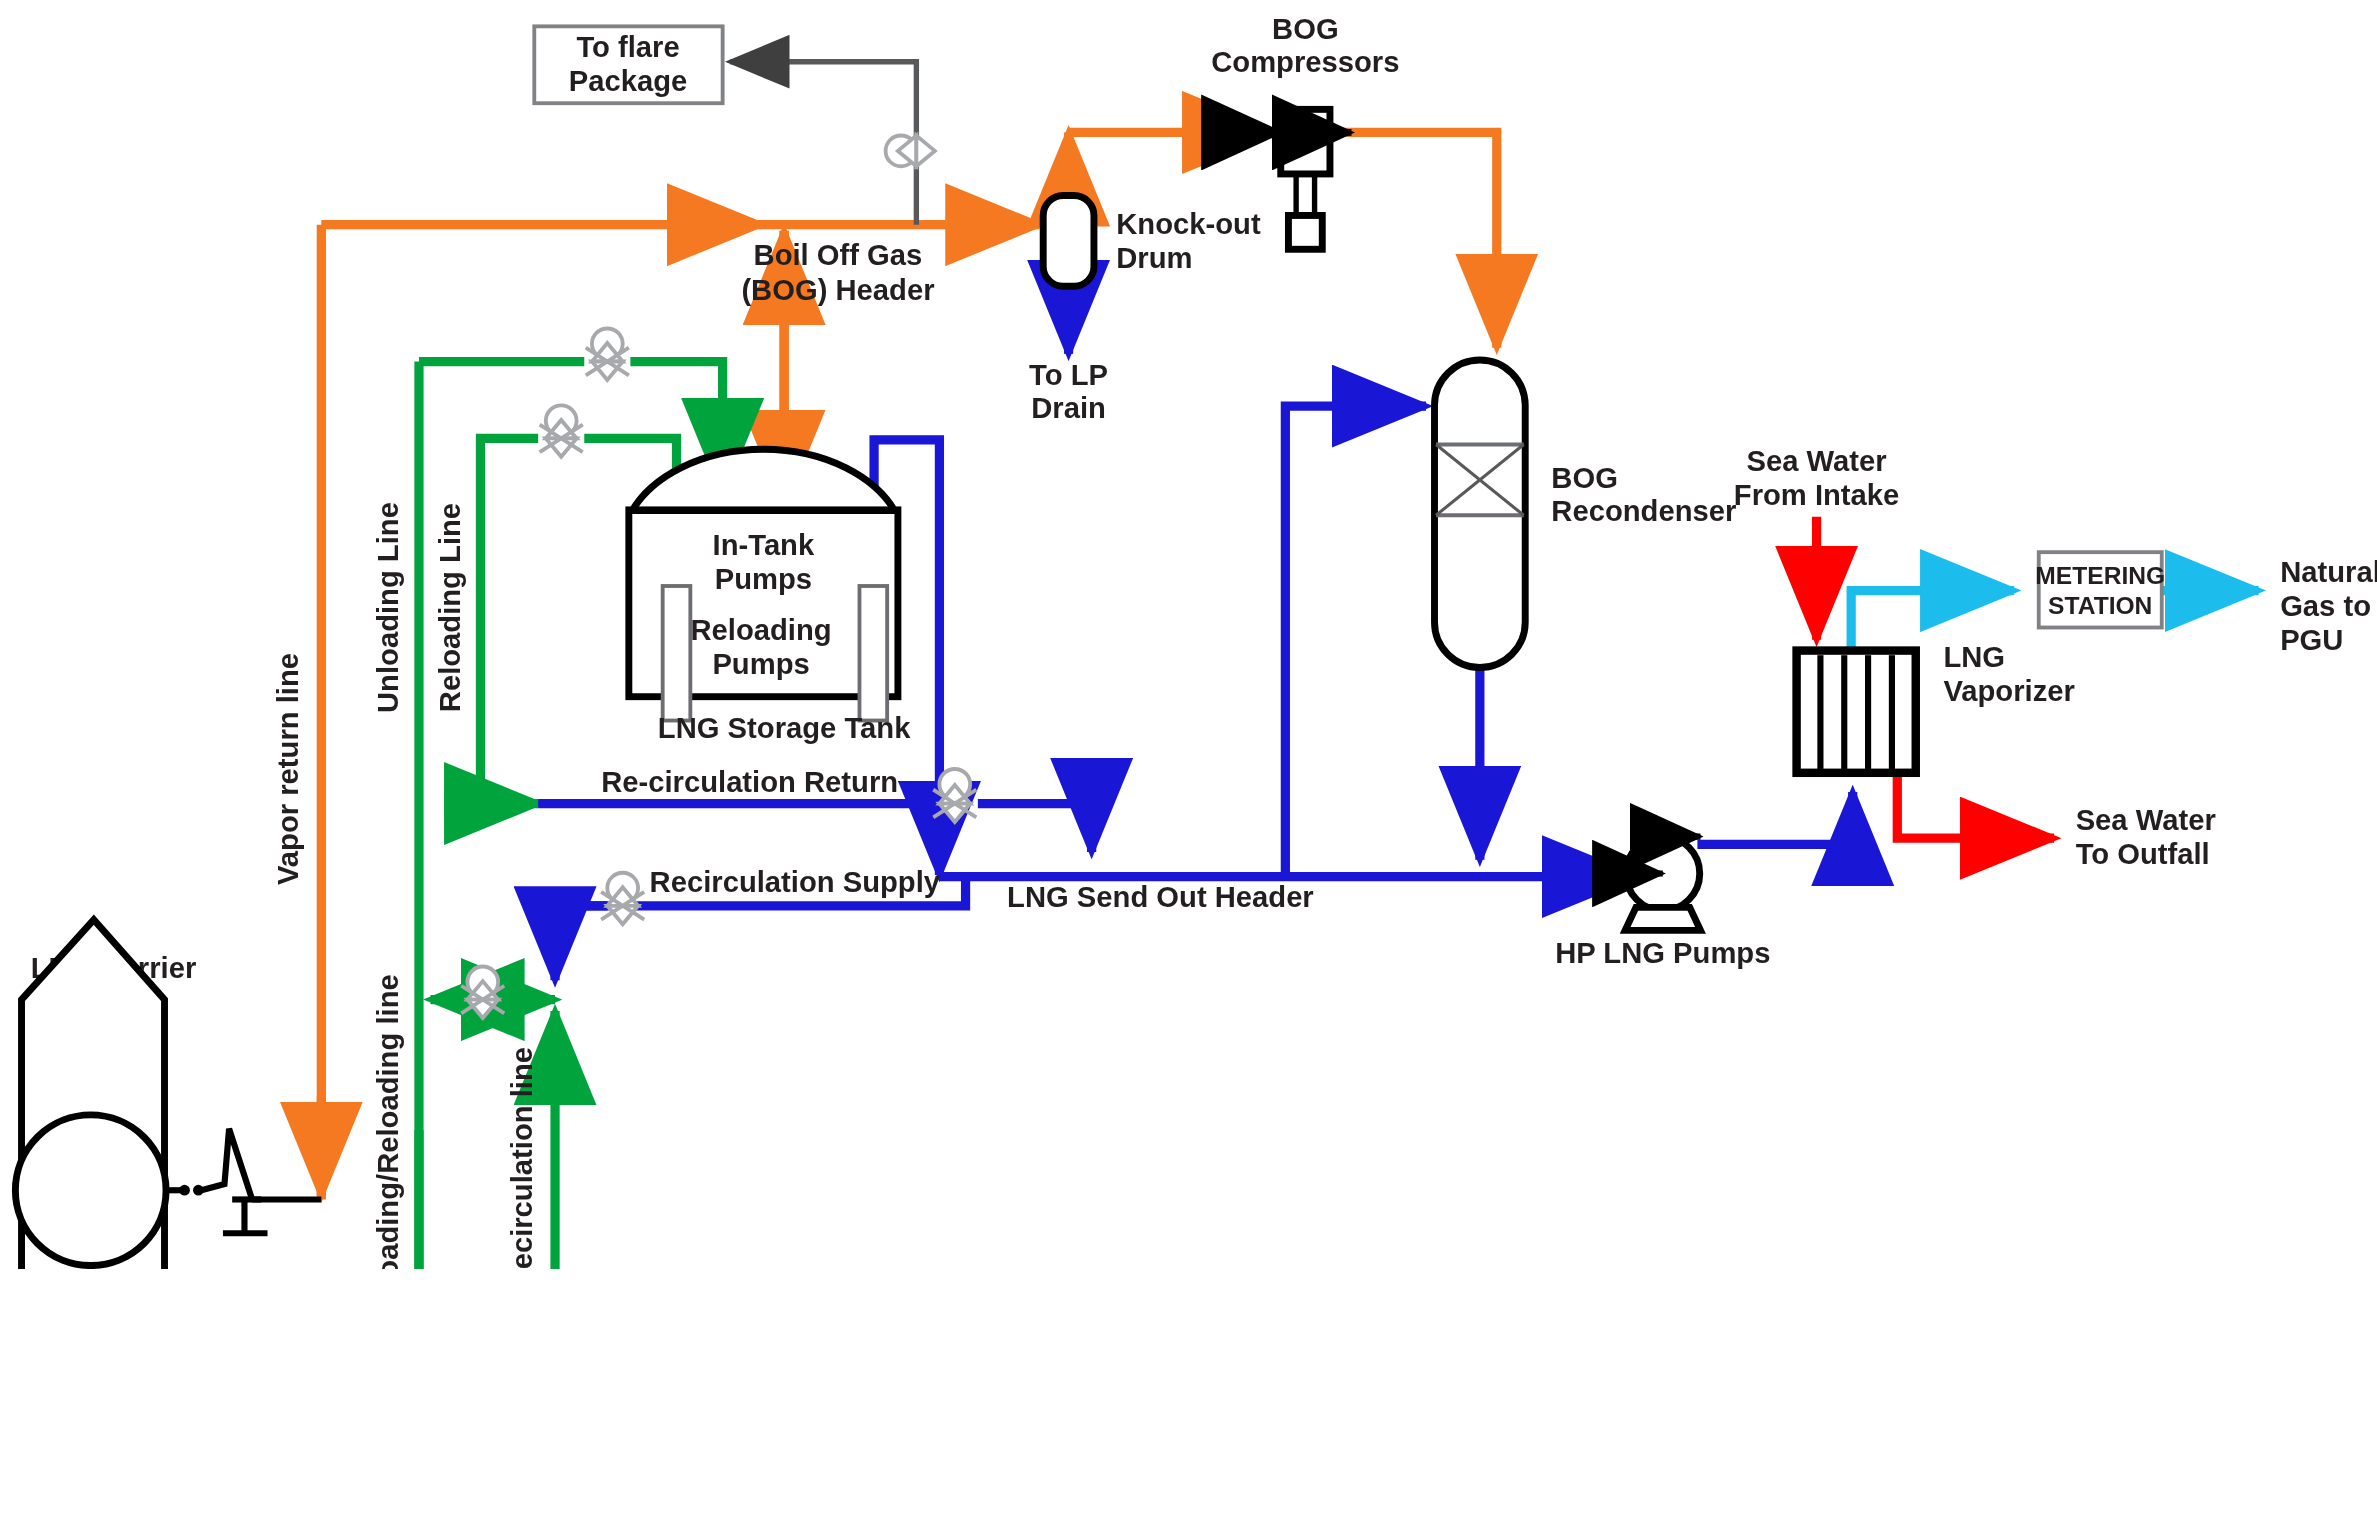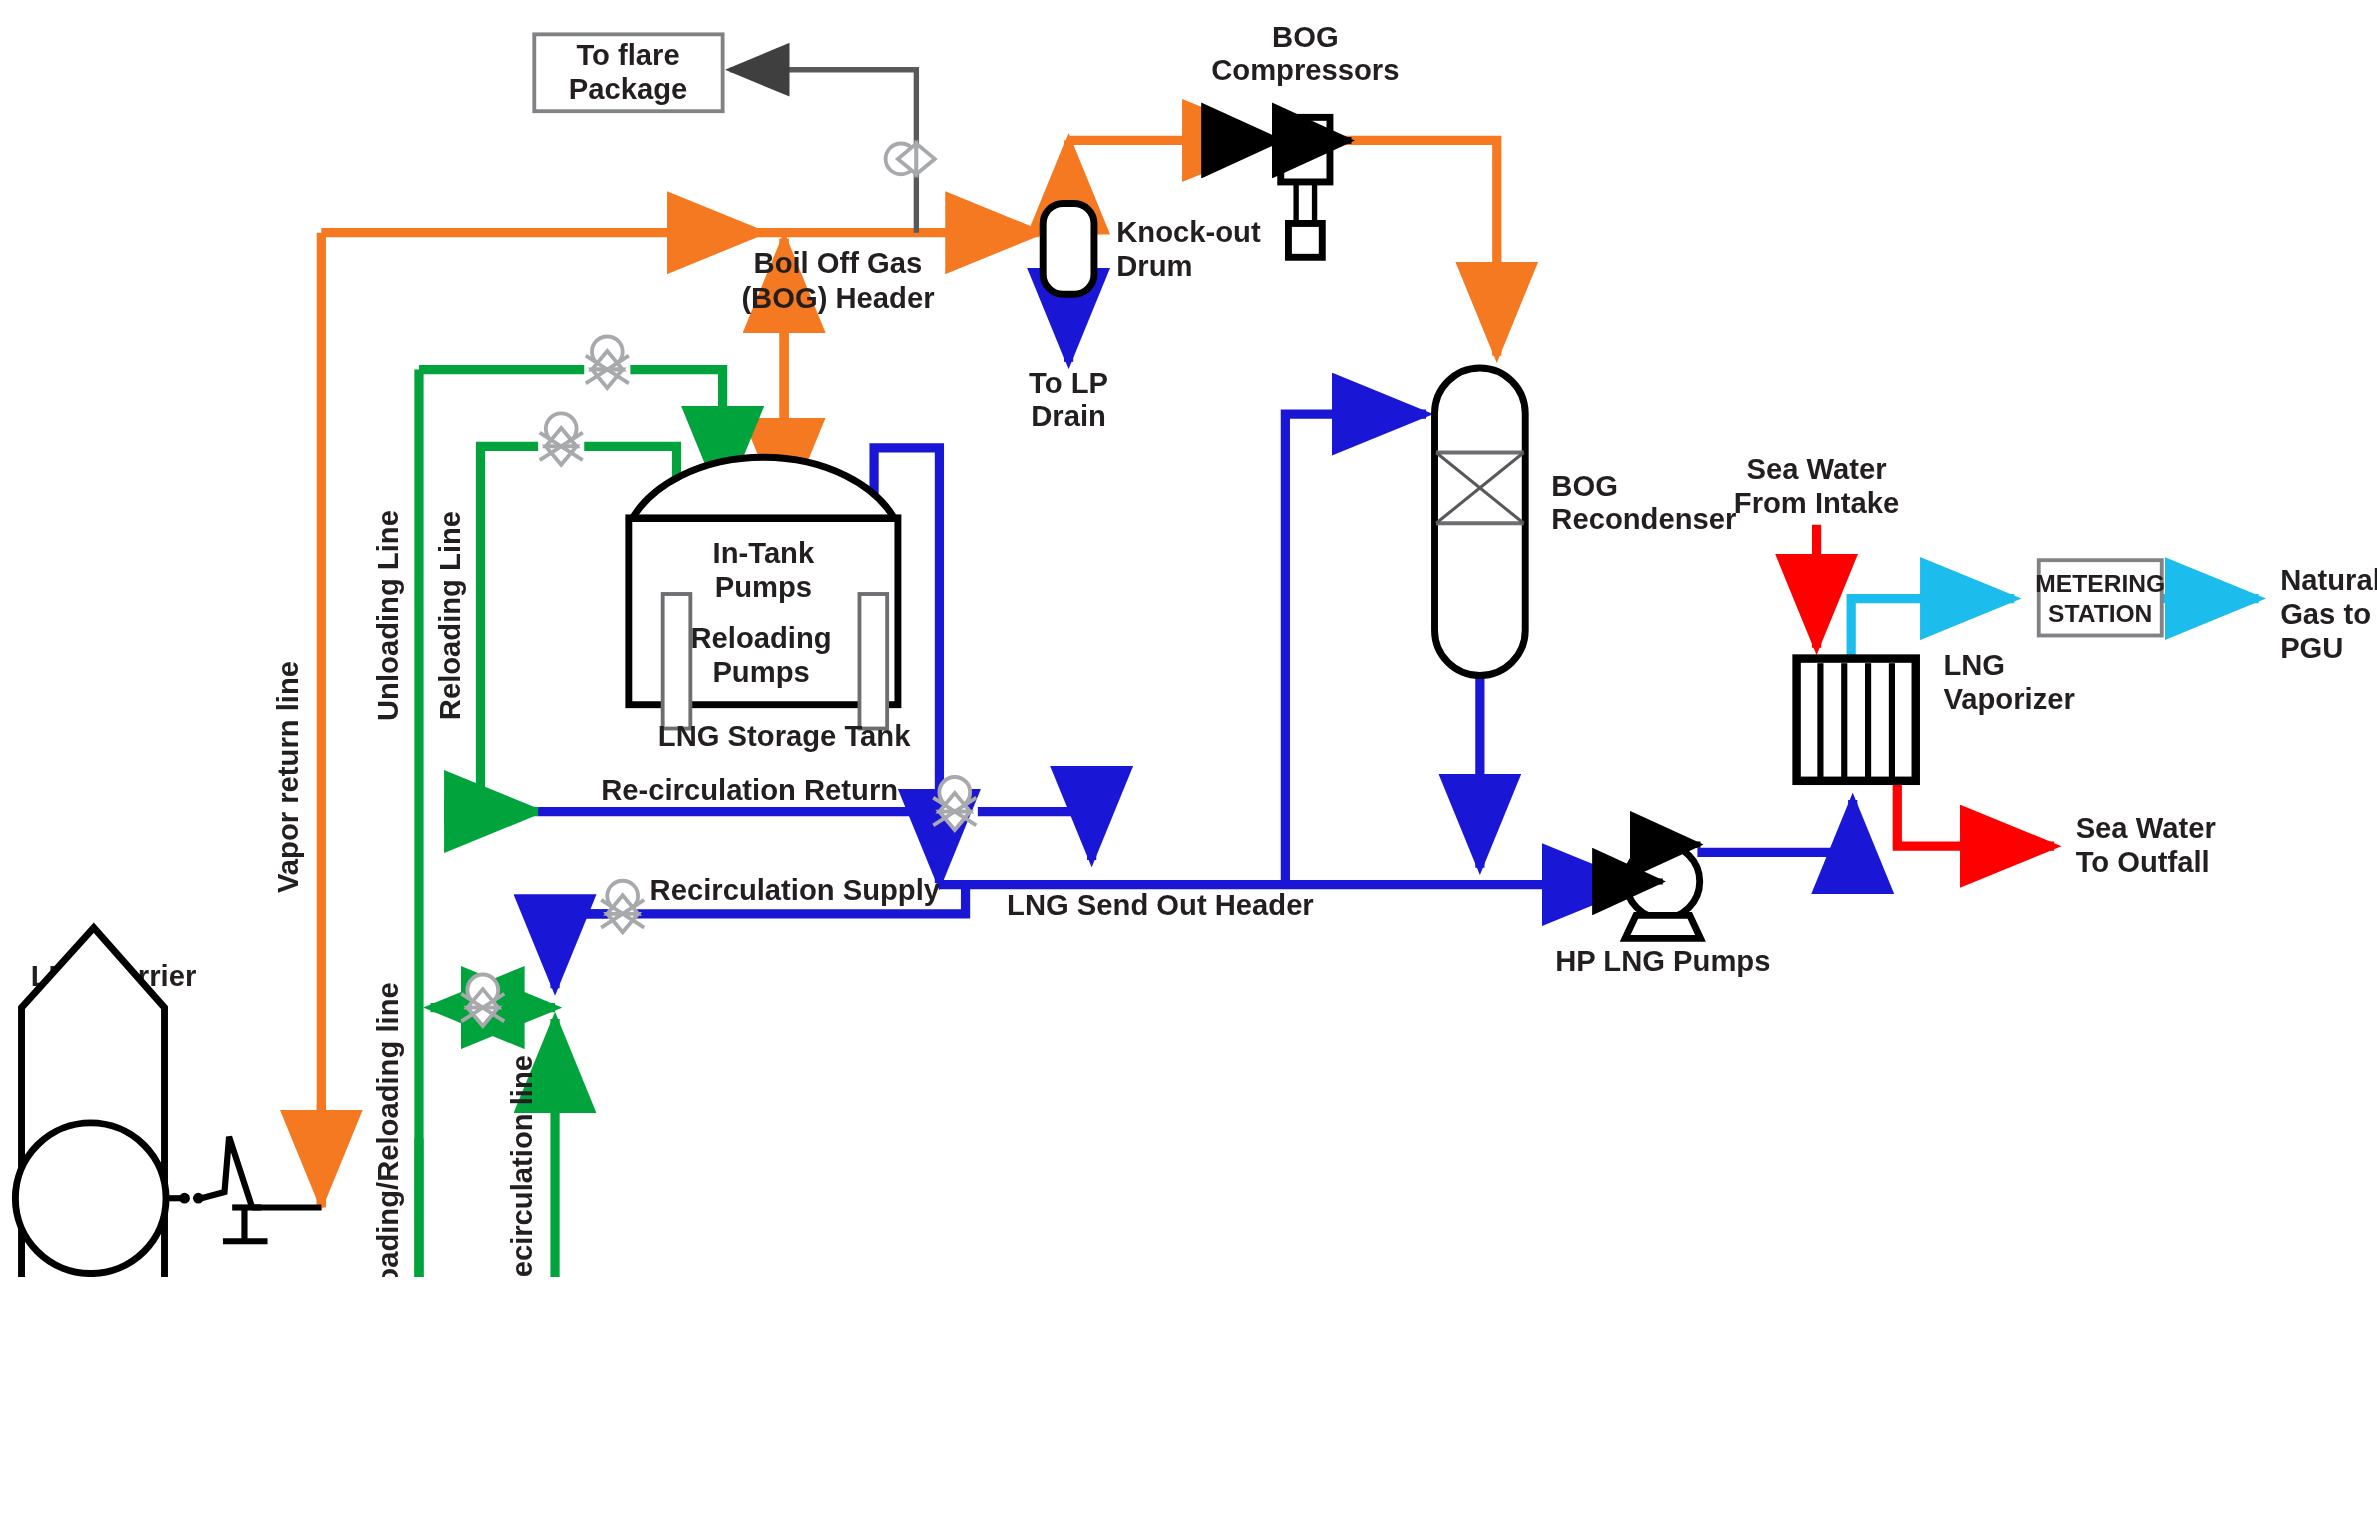--- a/index.html
+++ b/index.html
@@ -9,21 +9,20 @@
   }
   body {
     font-family: "Liberation Sans", sans-serif;
   }
   #stage {
     position: relative;
     width: 2377px;
     height: 1269px;
     background: #ffffff;
     overflow: hidden;
-    margin-top: 8px;
   }
   #pfd {
     position: absolute;
     left: 0;
     top: 0;
   }
   .lbl {
     font-family: "Liberation Sans", sans-serif;
     font-weight: bold;
     fill: #231f20;

